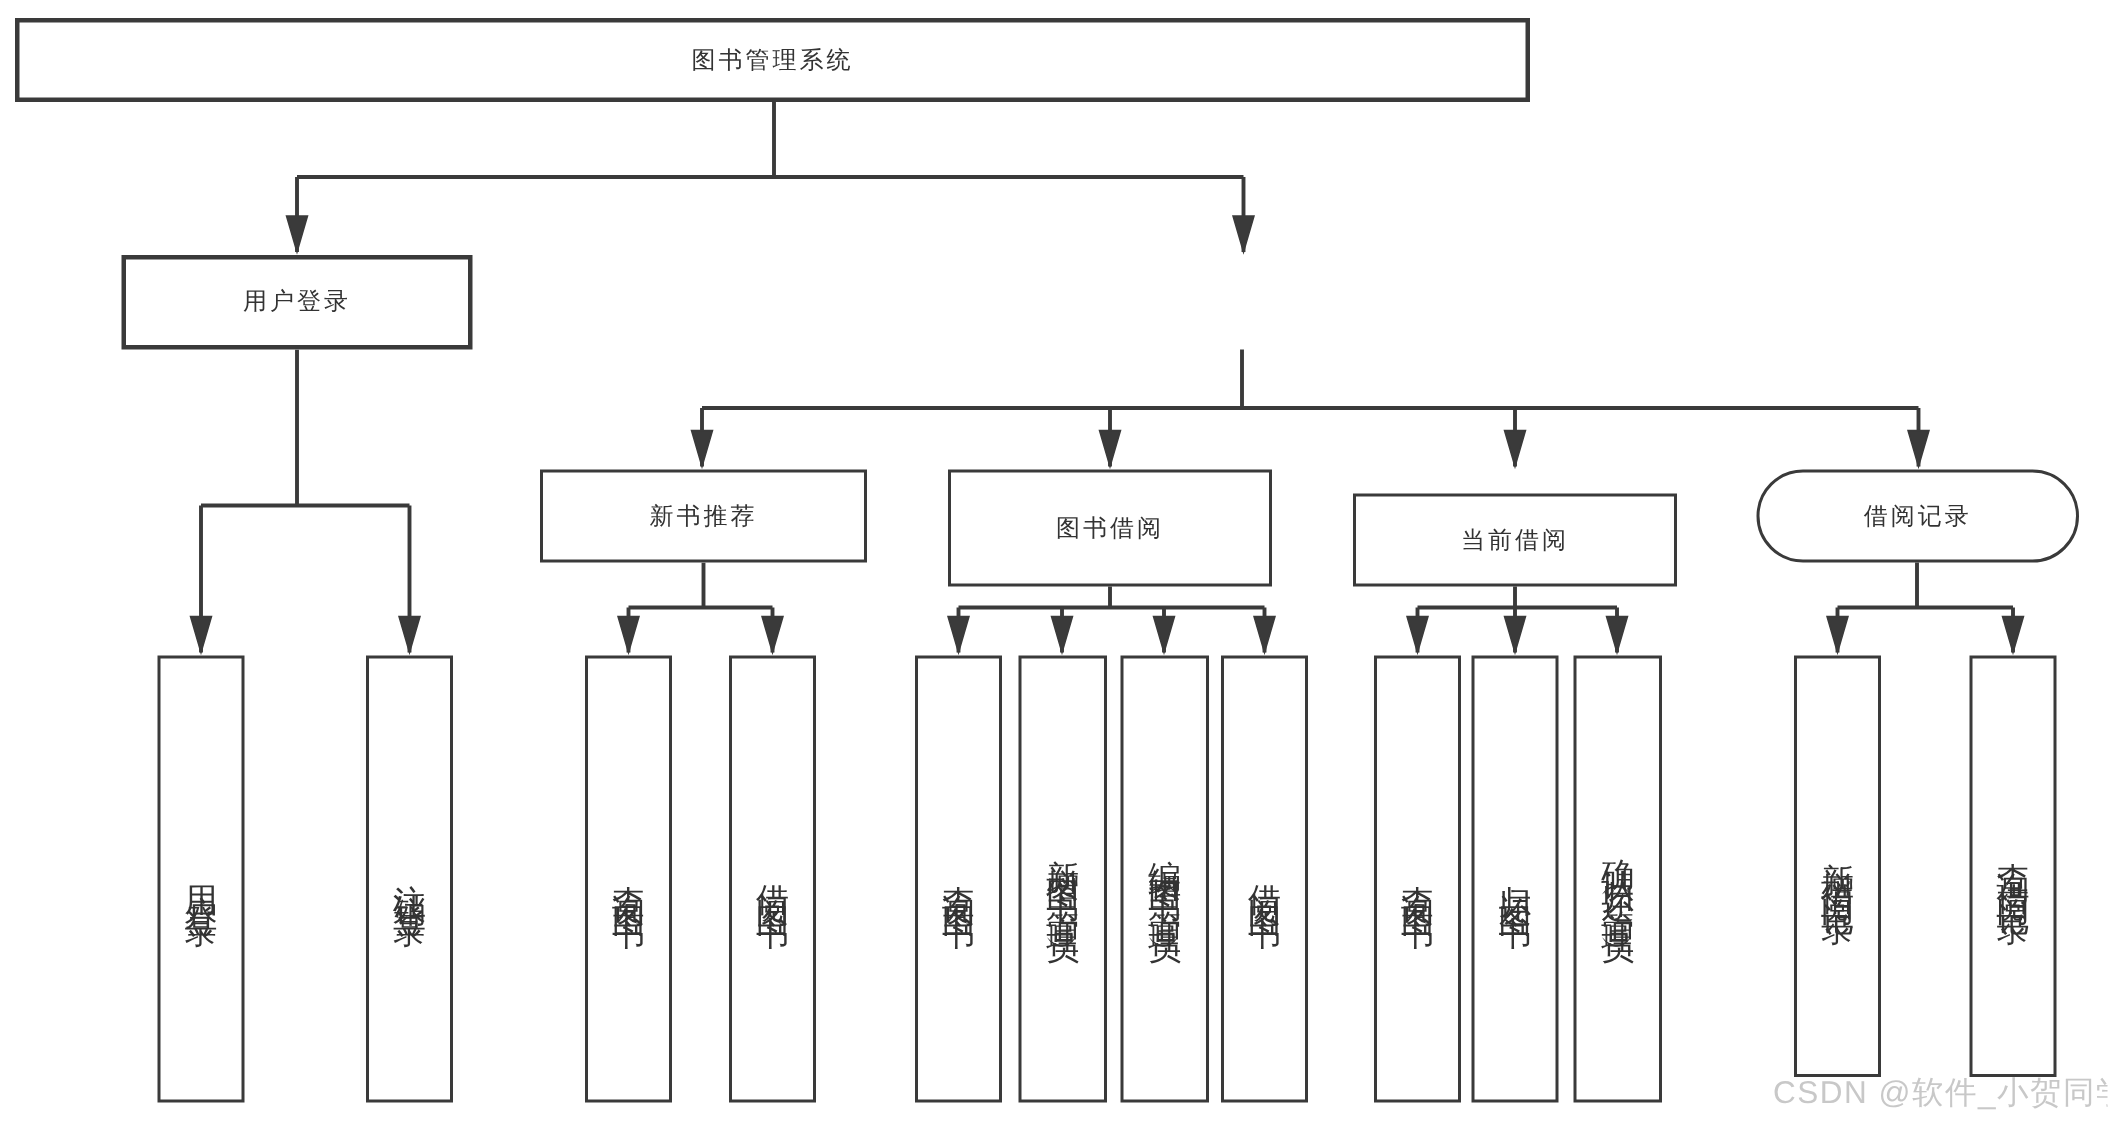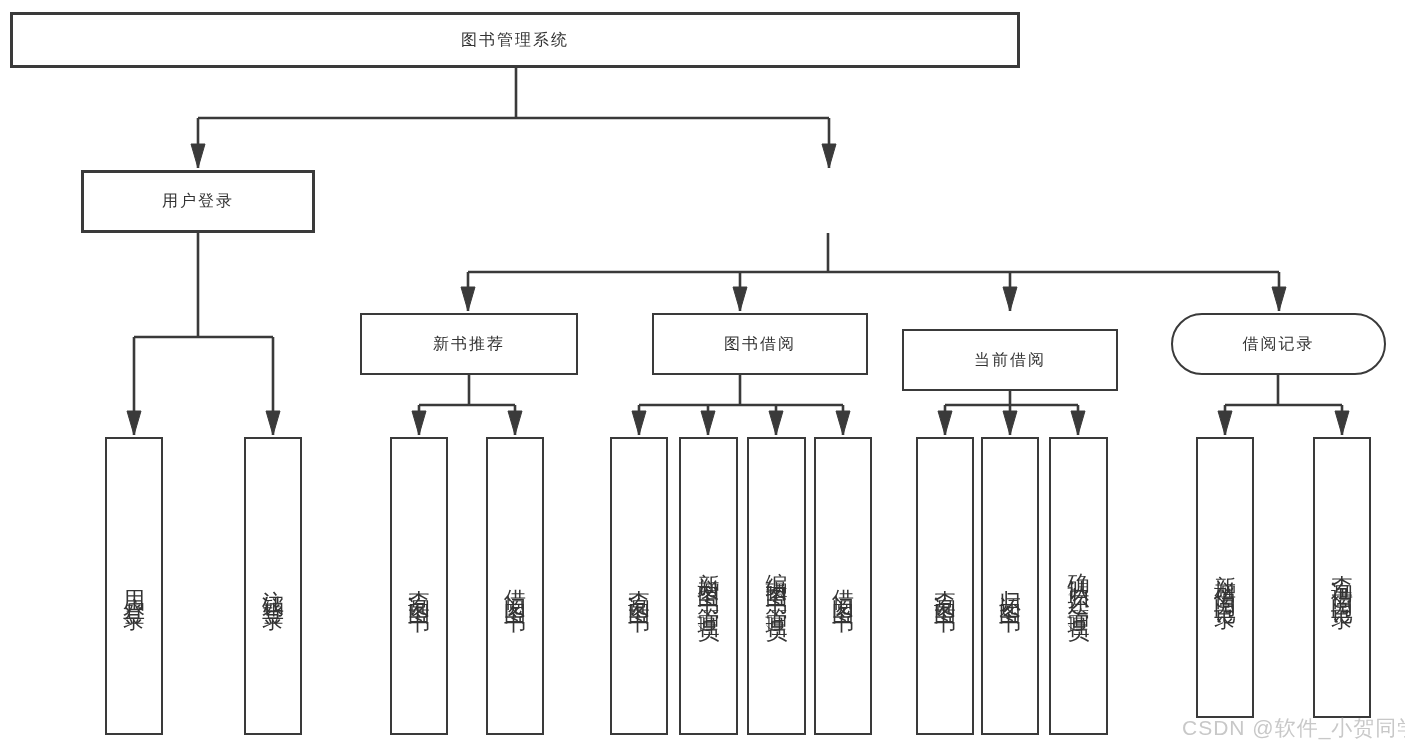--- a/index.html
+++ b/index.html
@@ -108,21 +108,21 @@
       <path d="M1225,405 V435" marker-end="url(#arrow)"></path>
       <path d="M1342,405 V435" marker-end="url(#arrow)"></path>
     </g>
   </svg>
 
   <div class="node" style="left:10px;top:12px;width:1010px;height:56px;">图书管理系统</div>
 
   <div class="node" style="left:81px;top:170px;width:234px;height:63px;">用户登录</div>
 
   <div class="node thin" style="left:360px;top:313px;width:218px;height:62px;">新书推荐</div>
-  <div class="node thin" style="left:652px;top:313px;width:216px;height:62px;">图书借阅</div>
+  <div class="node thin" style="left:632px;top:313px;width:216px;height:78px;">图书借阅</div>
   <div class="node thin" style="left:902px;top:329px;width:216px;height:62px;">当前借阅</div>
   <div class="node thin" style="left:1171px;top:313px;width:215px;height:62px;border-radius:31px;">借阅记录</div>
 
   <div class="vnode" style="left:105px;top:437px;width:58px;height:298px;">
     <span>用户登录</span>
   </div>
   <div class="vnode" style="left:244px;top:437px;width:58px;height:298px;">
     <span>注销登录</span>
   </div>
 

